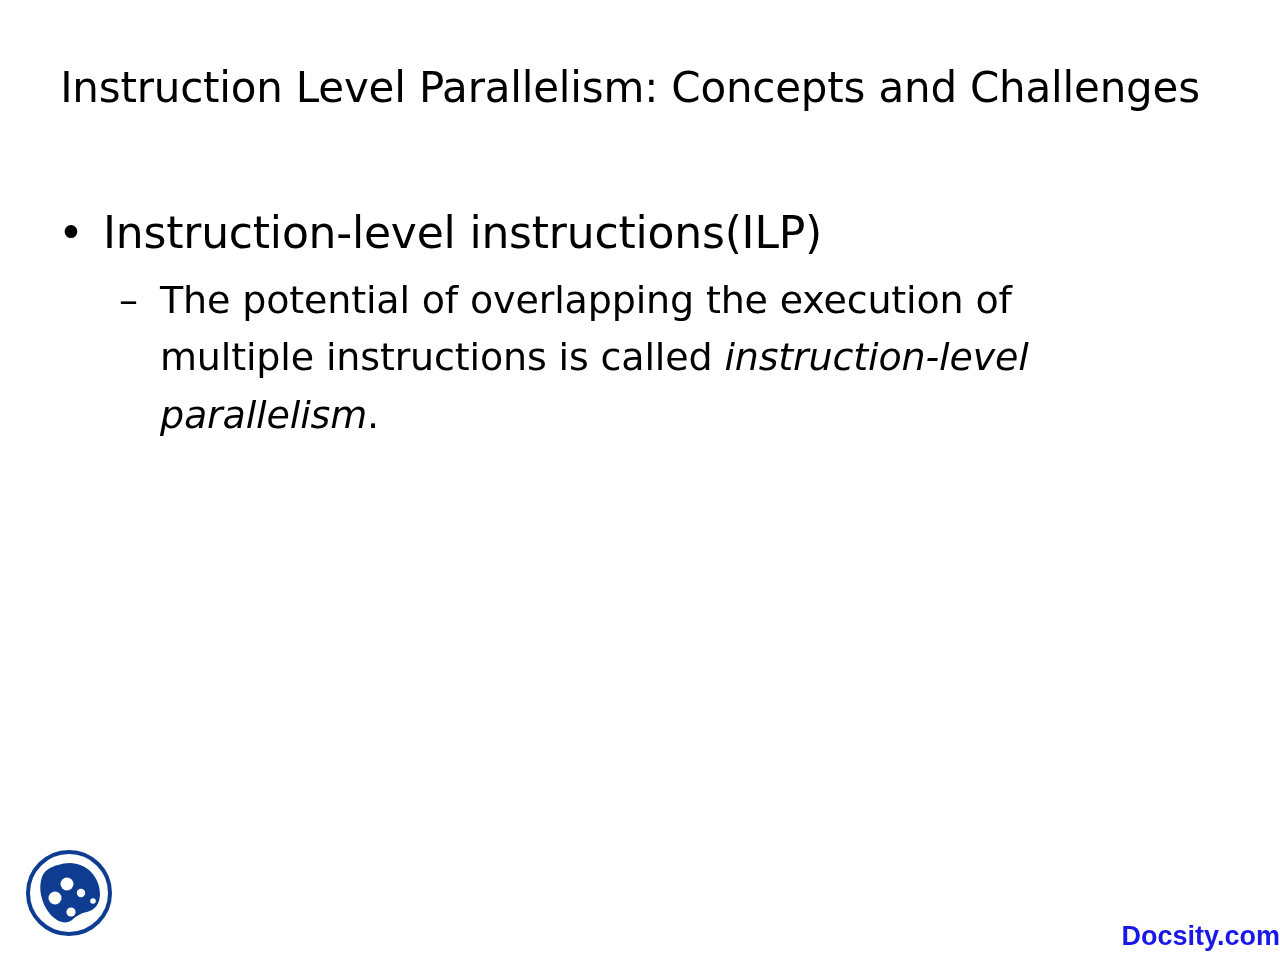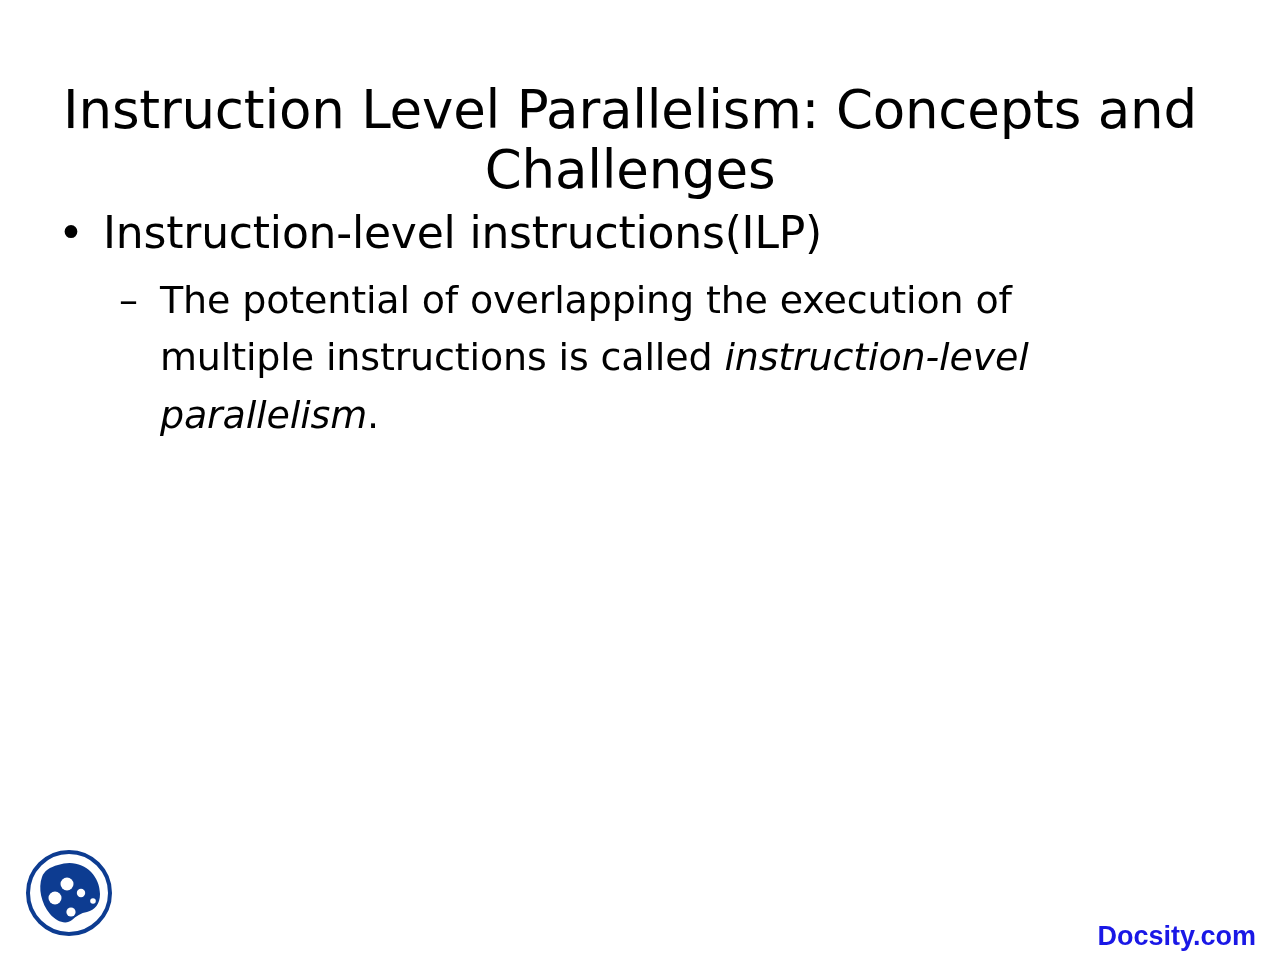--- a/index.html
+++ b/index.html
@@ -20,25 +20,25 @@
     width: 1280px;
     height: 960px;
     background: #ffffff;
     box-sizing: border-box;
   }
 
   
   .slide-title {
     position: absolute;
     left: 40px;
-    top: 44px;
+    top: 36px;
     width: 1180px;
     text-align: center;
     font-family: "DejaVu Sans", sans-serif;
-    font-size: 53px;
+    font-size: 42px;
     font-weight: 400;
     line-height: 1.14;
     color: #000000;
     letter-spacing: -0.2px;
   }
 
   
   .body-block {
     position: absolute;
     left: 0;
@@ -99,21 +99,21 @@
     height: 94px;
   }
   .logo svg {
     display: block;
     width: 92px;
     height: 94px;
   }
 
   .watermark {
     position: absolute;
-    right: 24px;
+    right: 0;
     bottom: 8px;
     font-family: "Liberation Sans", sans-serif;
     font-size: 27px;
     font-weight: 700;
     color: #1A18E6;
     letter-spacing: 0px;
     white-space: nowrap;
   }
 </style>
 </head>

